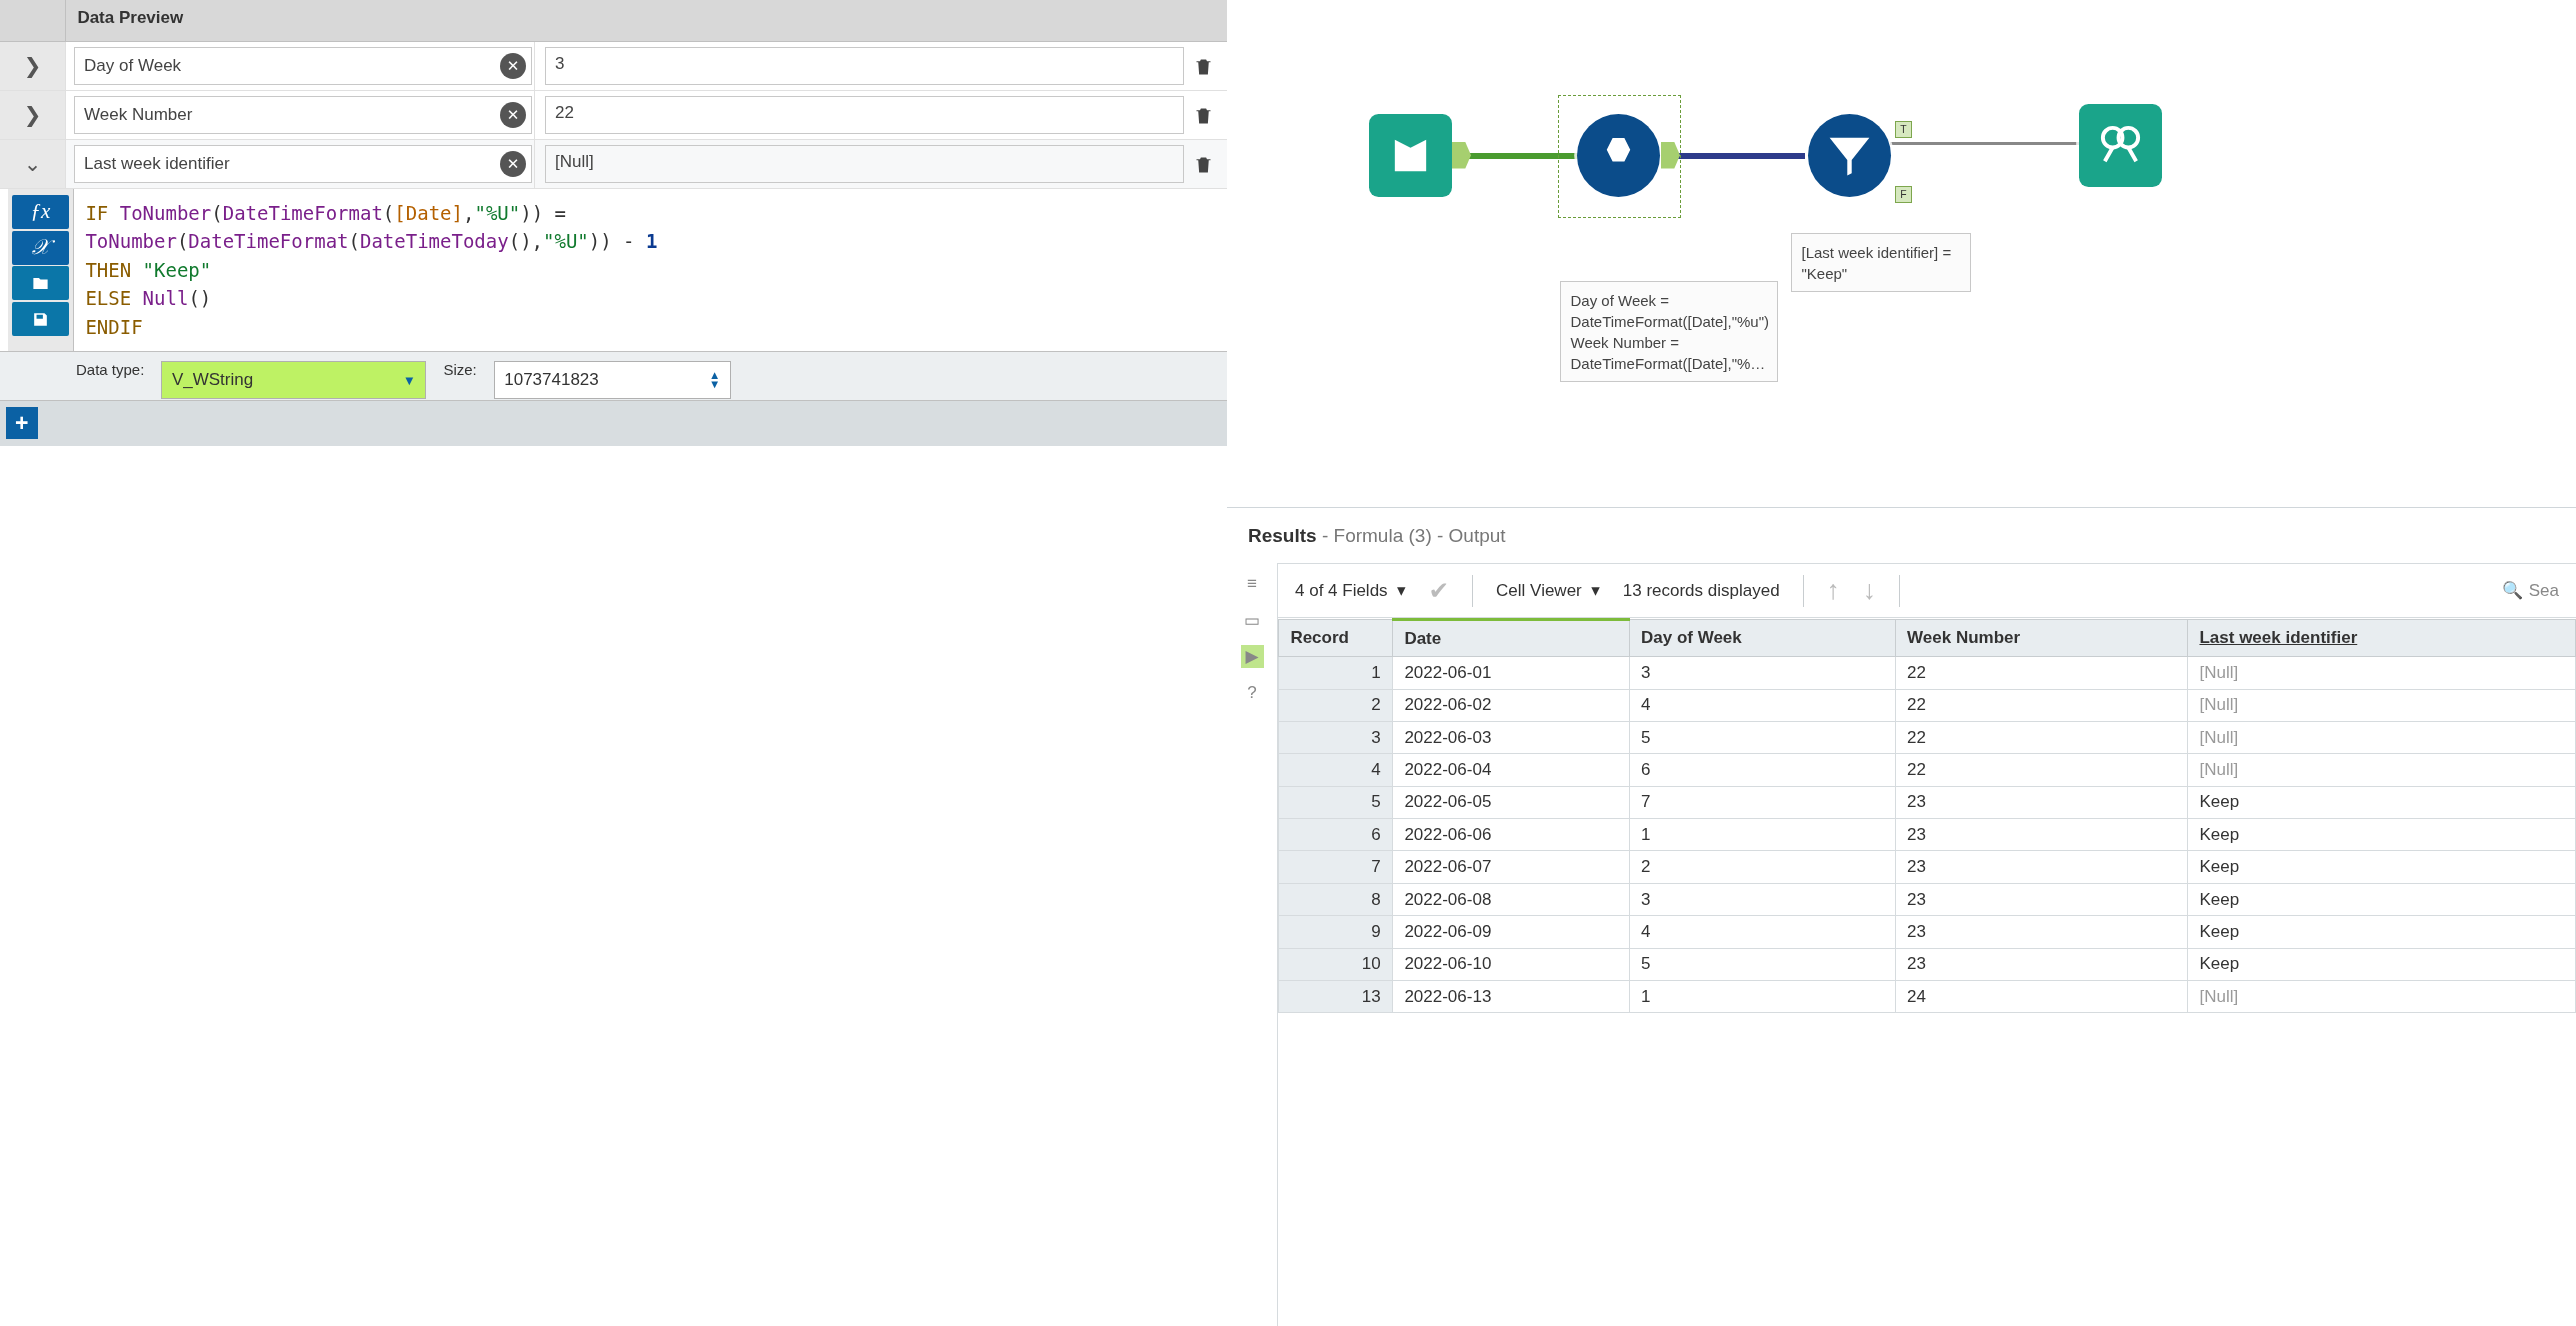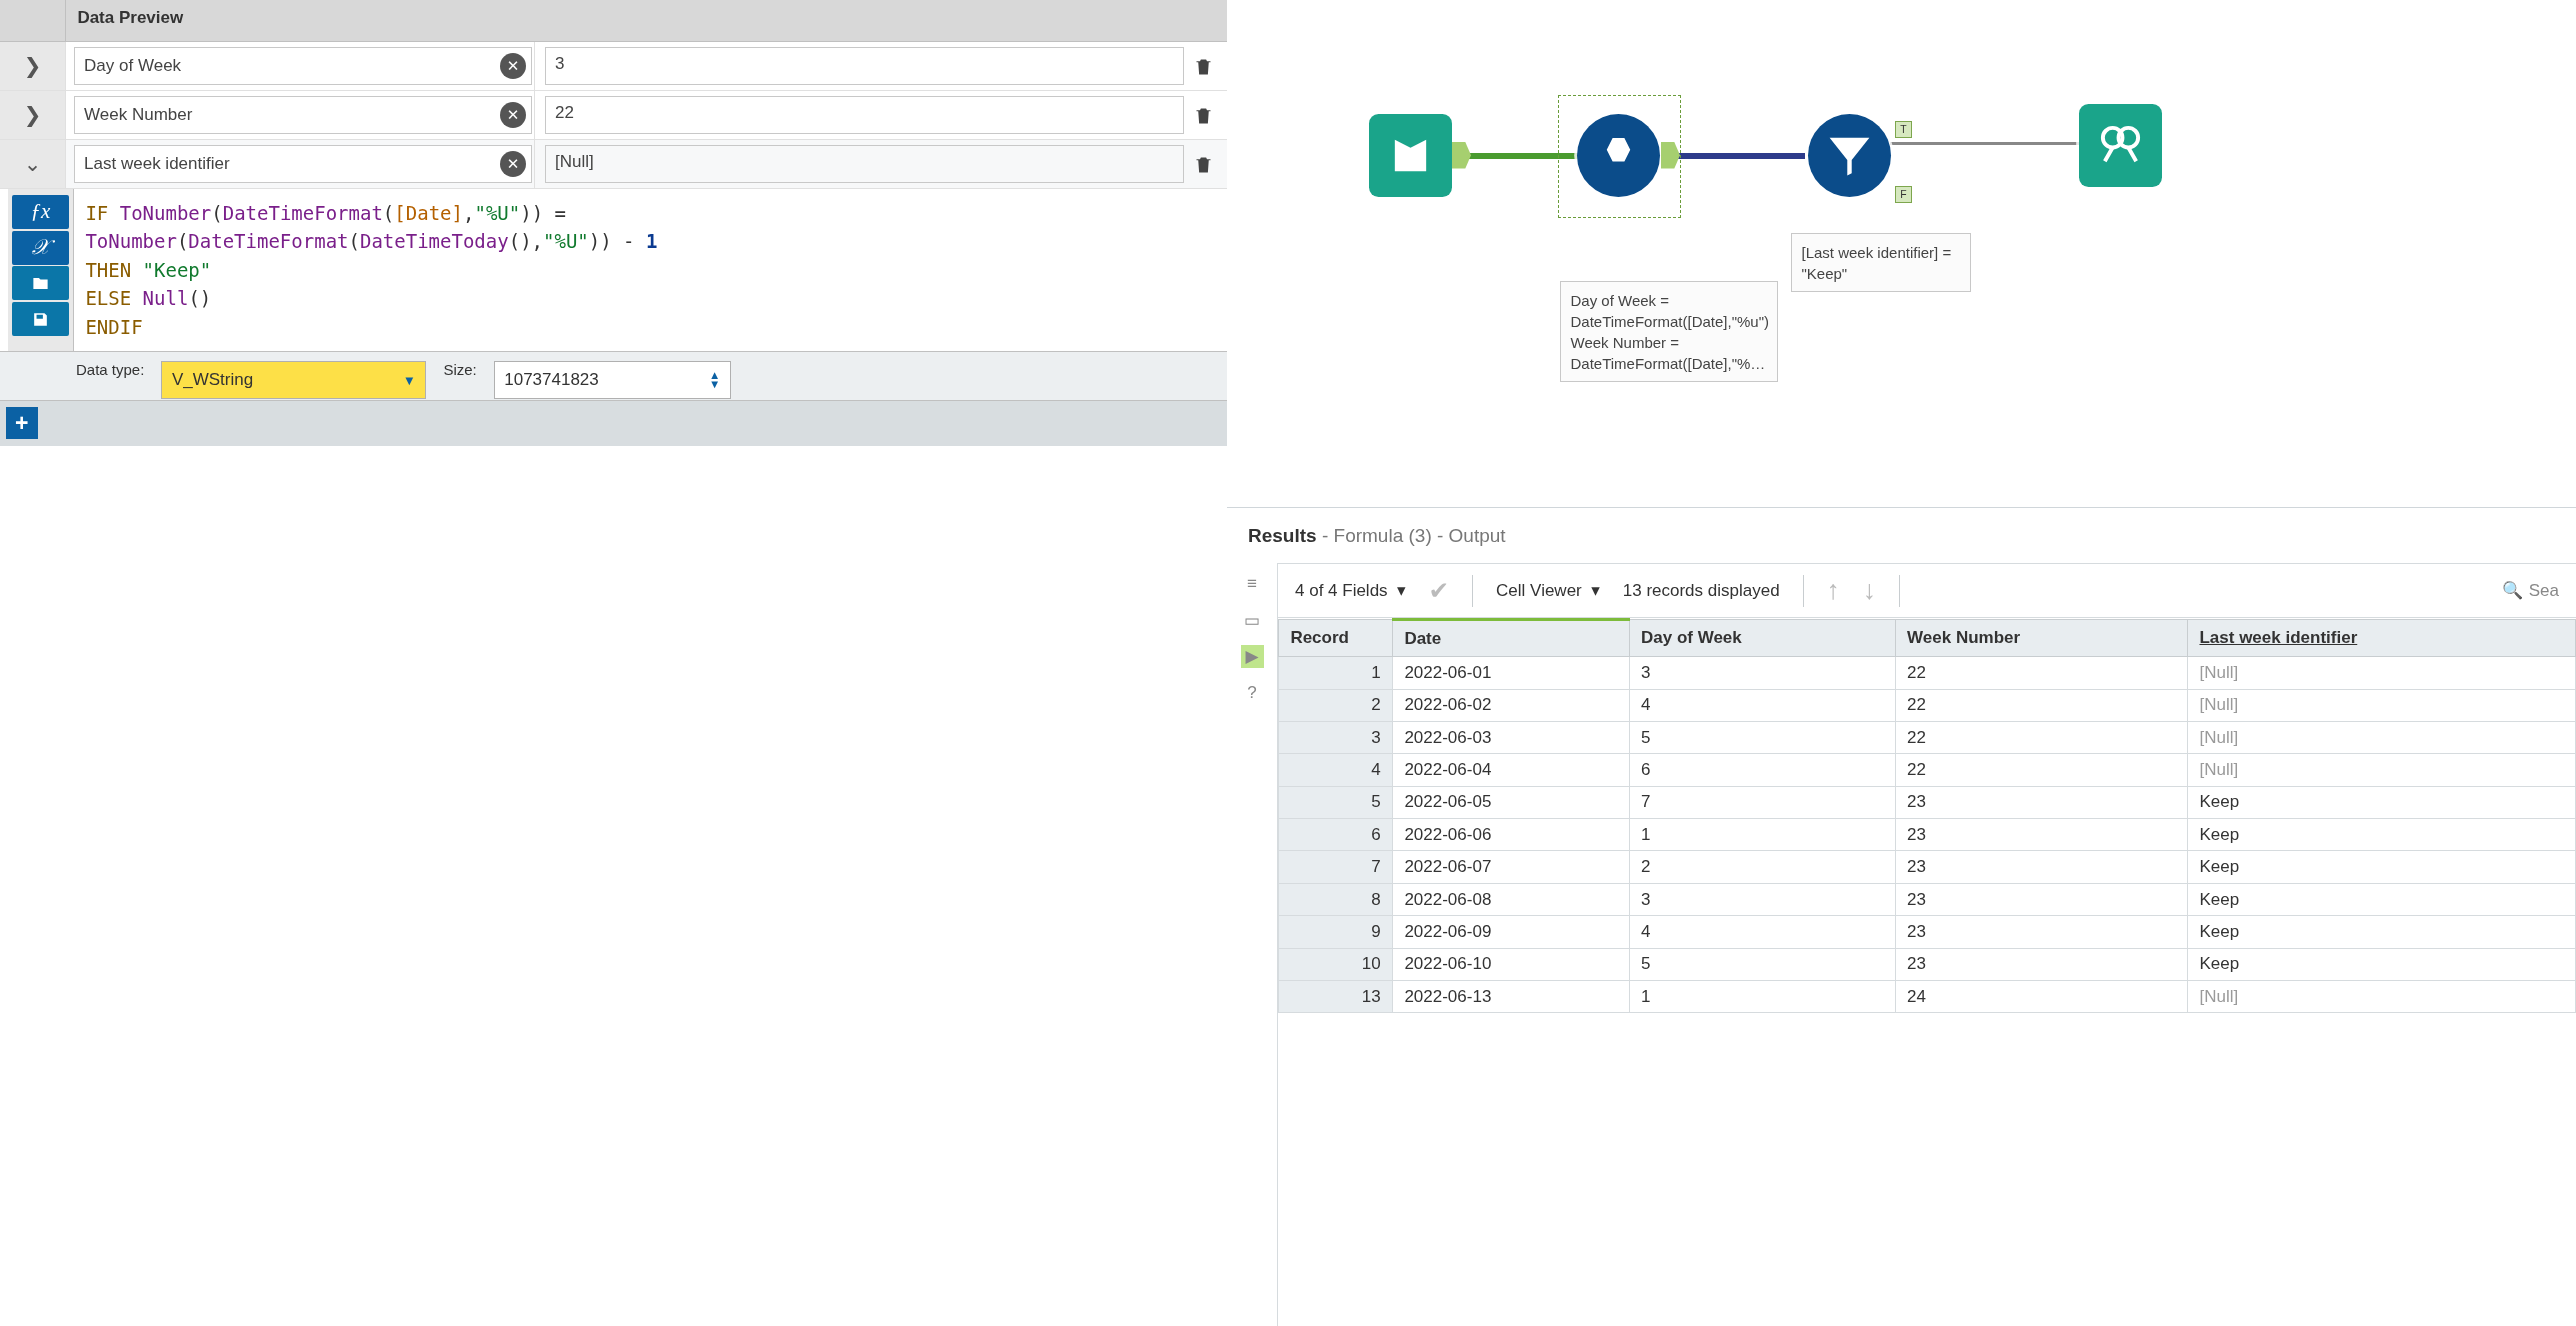--- a/index.html
+++ b/index.html
@@ -143,21 +143,21 @@
     padding: 9.5px 0 9.5px 76px;
     gap: 17px;
     border-bottom: 0.9px solid #c0c0c0;
     background: #eceff1;
     height: 49px;
   }
   .dtype-row label { font-size: 15px; color: #333; }
   .dtype-select {
     display:flex; align-items:center; justify-content:space-between;
     border: 0.9px solid #b0b0b0;
-    background:#fde047;
+    background:#bef264;
     height: 38px; width: 265px;
     padding: 0 9.5px;
     font-size: 17px;
     color: #333;
   }
   .dtype-select .dd { color: #0b61a4; font-size: 13.3px; }
   .size-input {
     display:flex; align-items:center;
     border: 0.9px solid #b0b0b0; height:38px; width:237px;
     background:#fff; padding:0 9.5px; font-size:17px;

